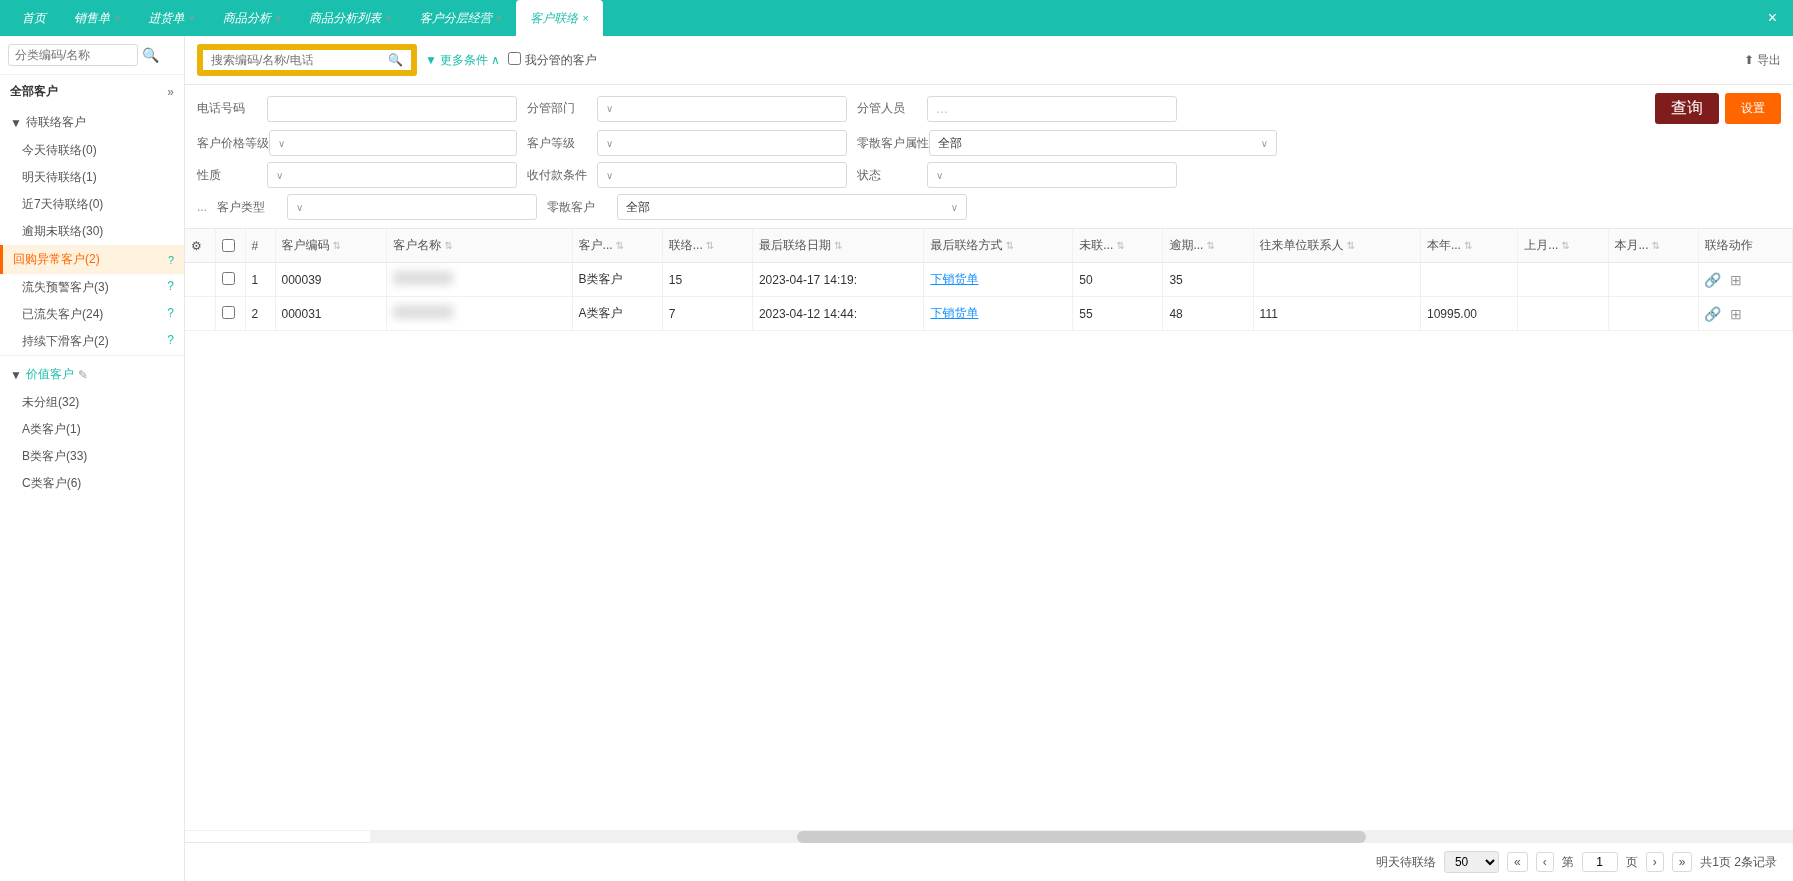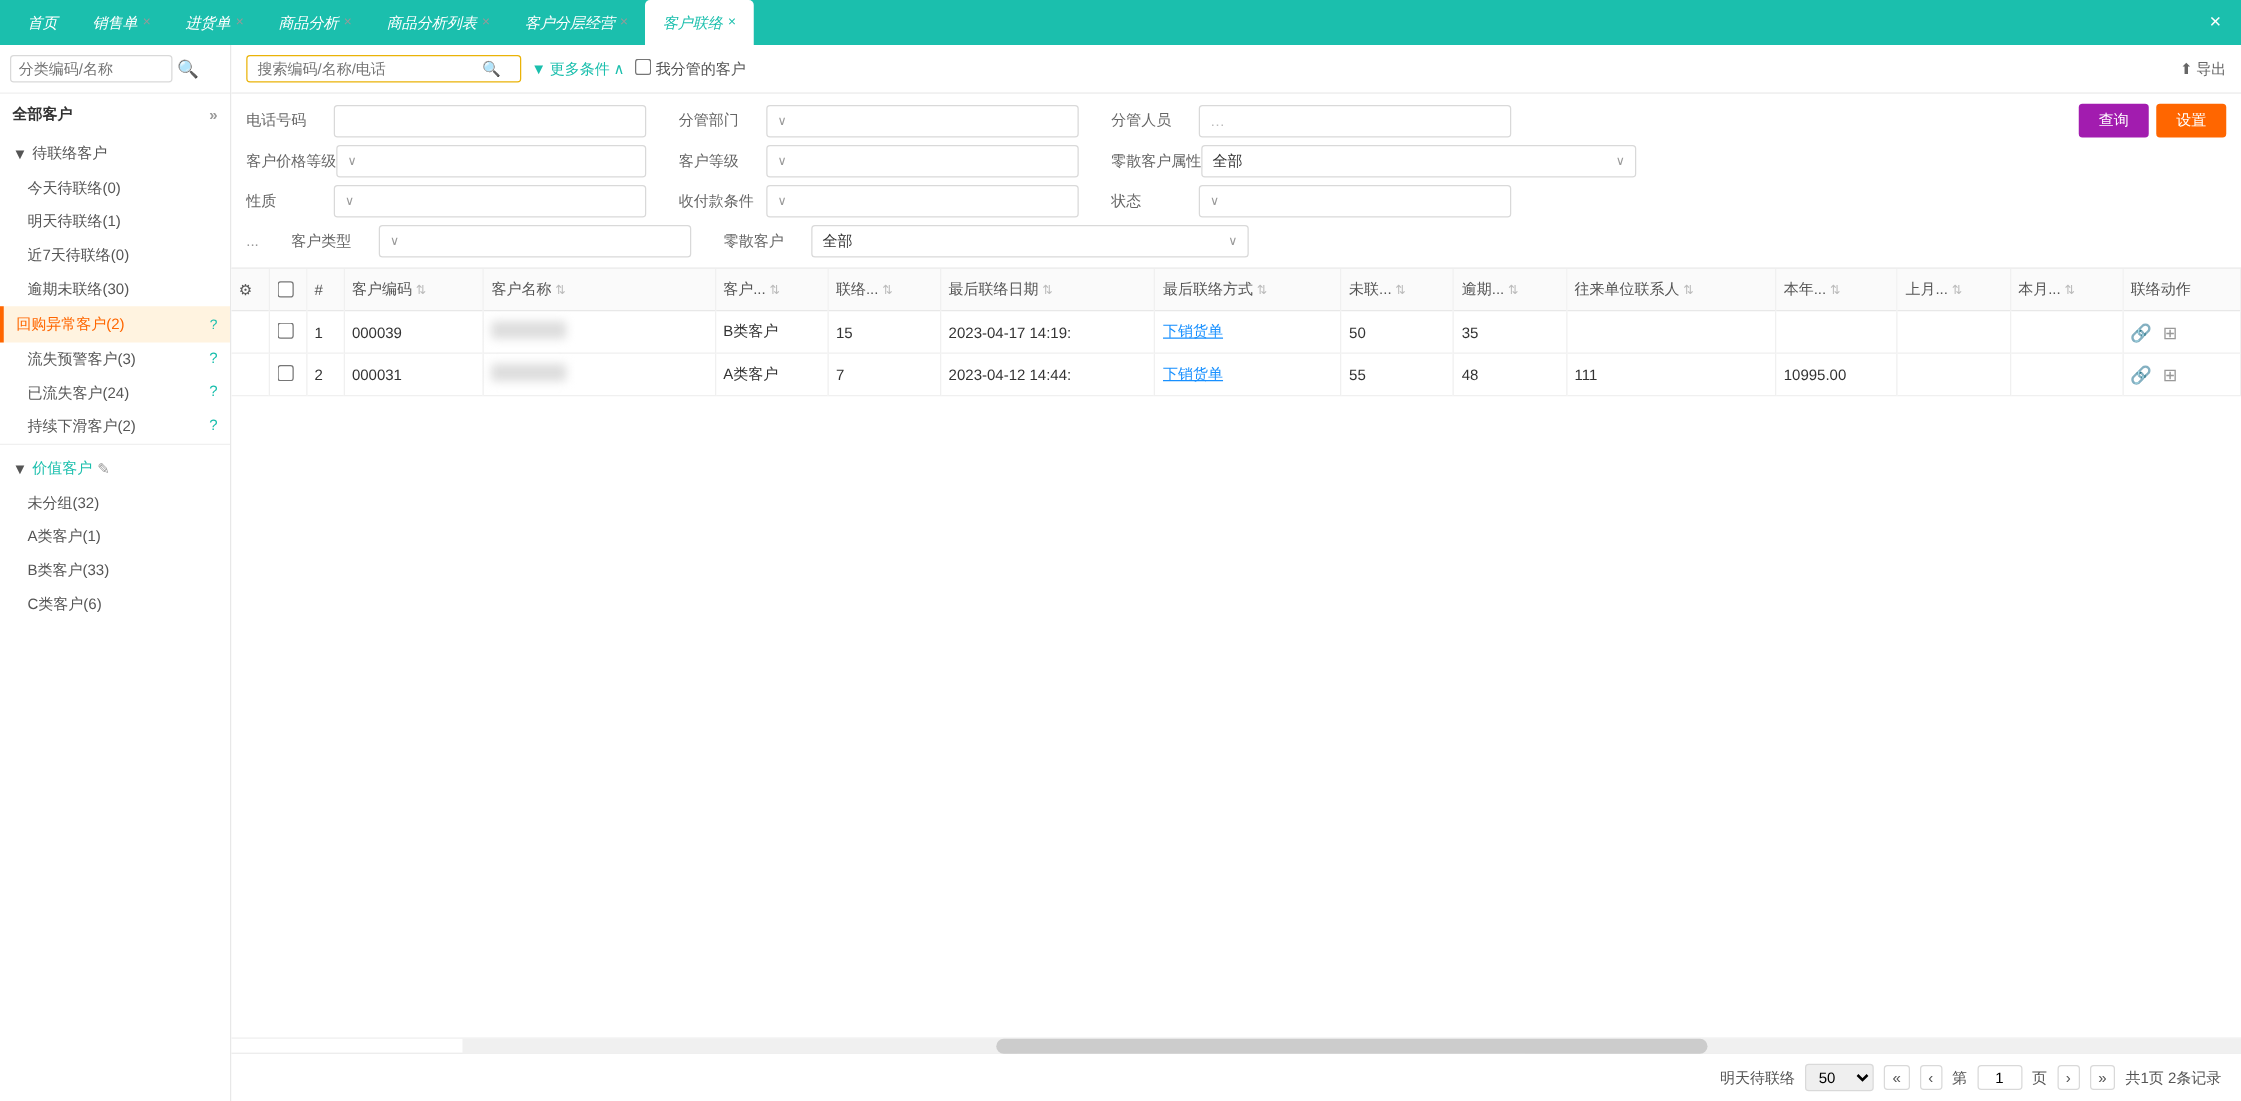--- a/index.html
+++ b/index.html
@@ -137,21 +137,21 @@
       padding: 8px 12px;
       border-bottom: 1px solid #e8e8e8;
       display: flex;
       align-items: center;
       gap: 8px;
       flex-wrap: wrap;
     }
     .filter-bar .search-input-wrap {
       display: flex;
       align-items: center;
-      border: 1px solid #eab308;
+      border: 6px solid #eab308;
       border-radius: 3px;
       padding: 3px 8px;
       width: 220px;
     }
     .filter-bar .search-input-wrap input {
       border: none;
       outline: none;
       font-size: 12px;
       width: 180px;
     }
@@ -182,21 +182,21 @@
 
     
     .adv-filter {
       background: #fff;
       padding: 8px 12px;
       border-bottom: 1px solid #e8e8e8;
     }
     .adv-filter-row {
       display: flex;
       align-items: center;
-      gap: 26px;
+      gap: 10px;
       margin-bottom: 6px;
     }
     .adv-filter-row:last-child { margin-bottom: 0; }
     .filter-field {
       display: flex;
       align-items: center;
       flex: 1;
       max-width: 320px;
     }
     .filter-field label {
@@ -221,27 +221,27 @@
       height: 26px;
       background: #fff;
     }
     .filter-field .field-input .caret { color: #999; font-size: 10px; }
     .filter-actions {
       display: flex;
       gap: 6px;
       margin-left: auto;
     }
     .btn-query {
-      background: #a21caf;
+      background: #7f1d1d;
       color: #fff;
       border: none;
       border-radius: 3px;
       padding: 5px 16px;
       cursor: pointer;
-      font-size: 12px;
+      font-size: 16px;
     }
     .btn-settings {
       background: #ff6600;
       color: #fff;
       border: none;
       border-radius: 3px;
       padding: 5px 16px;
       cursor: pointer;
       font-size: 12px;
     }

